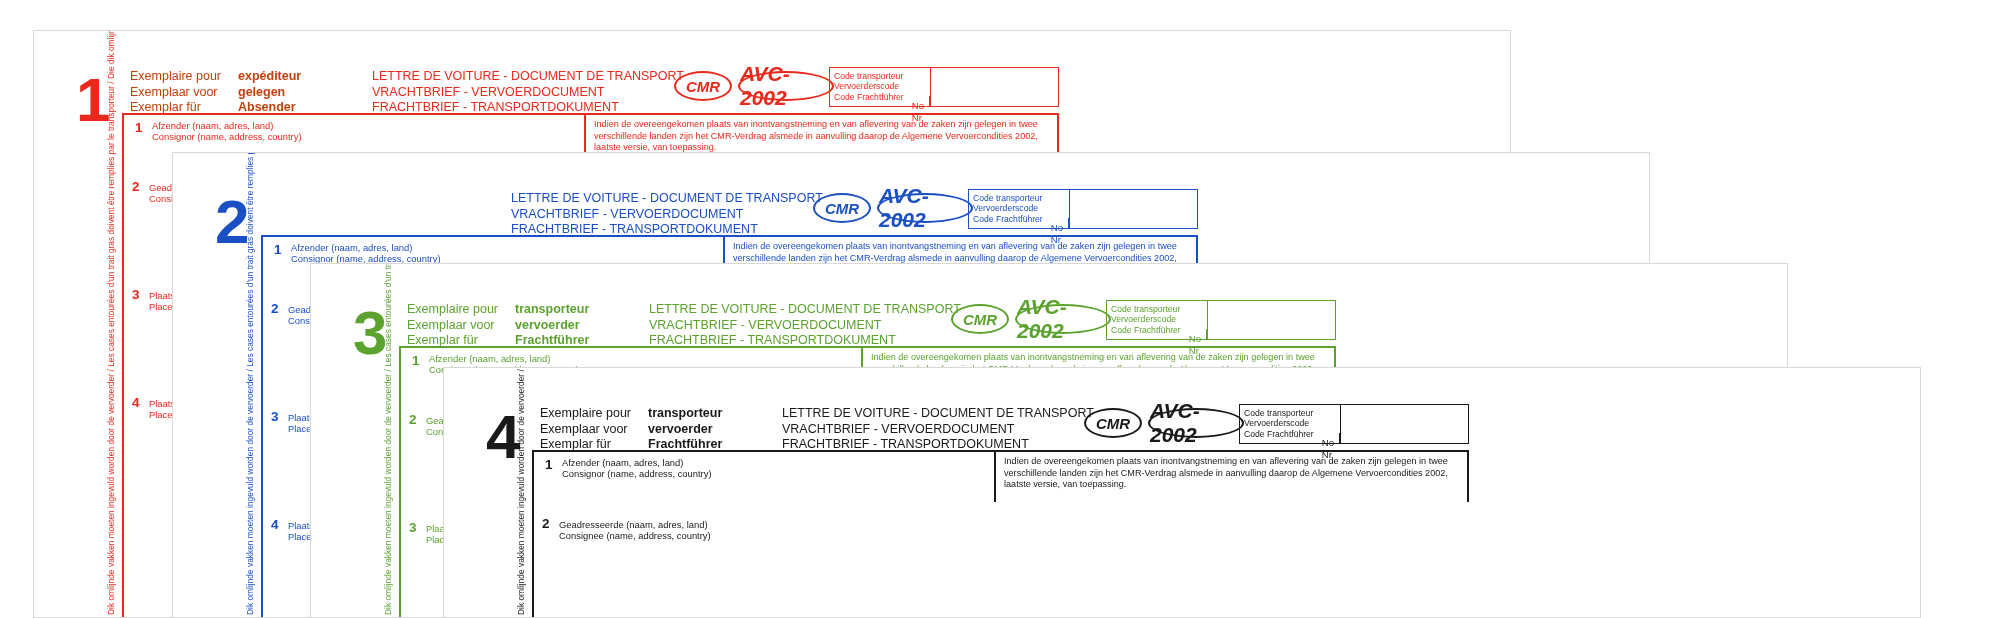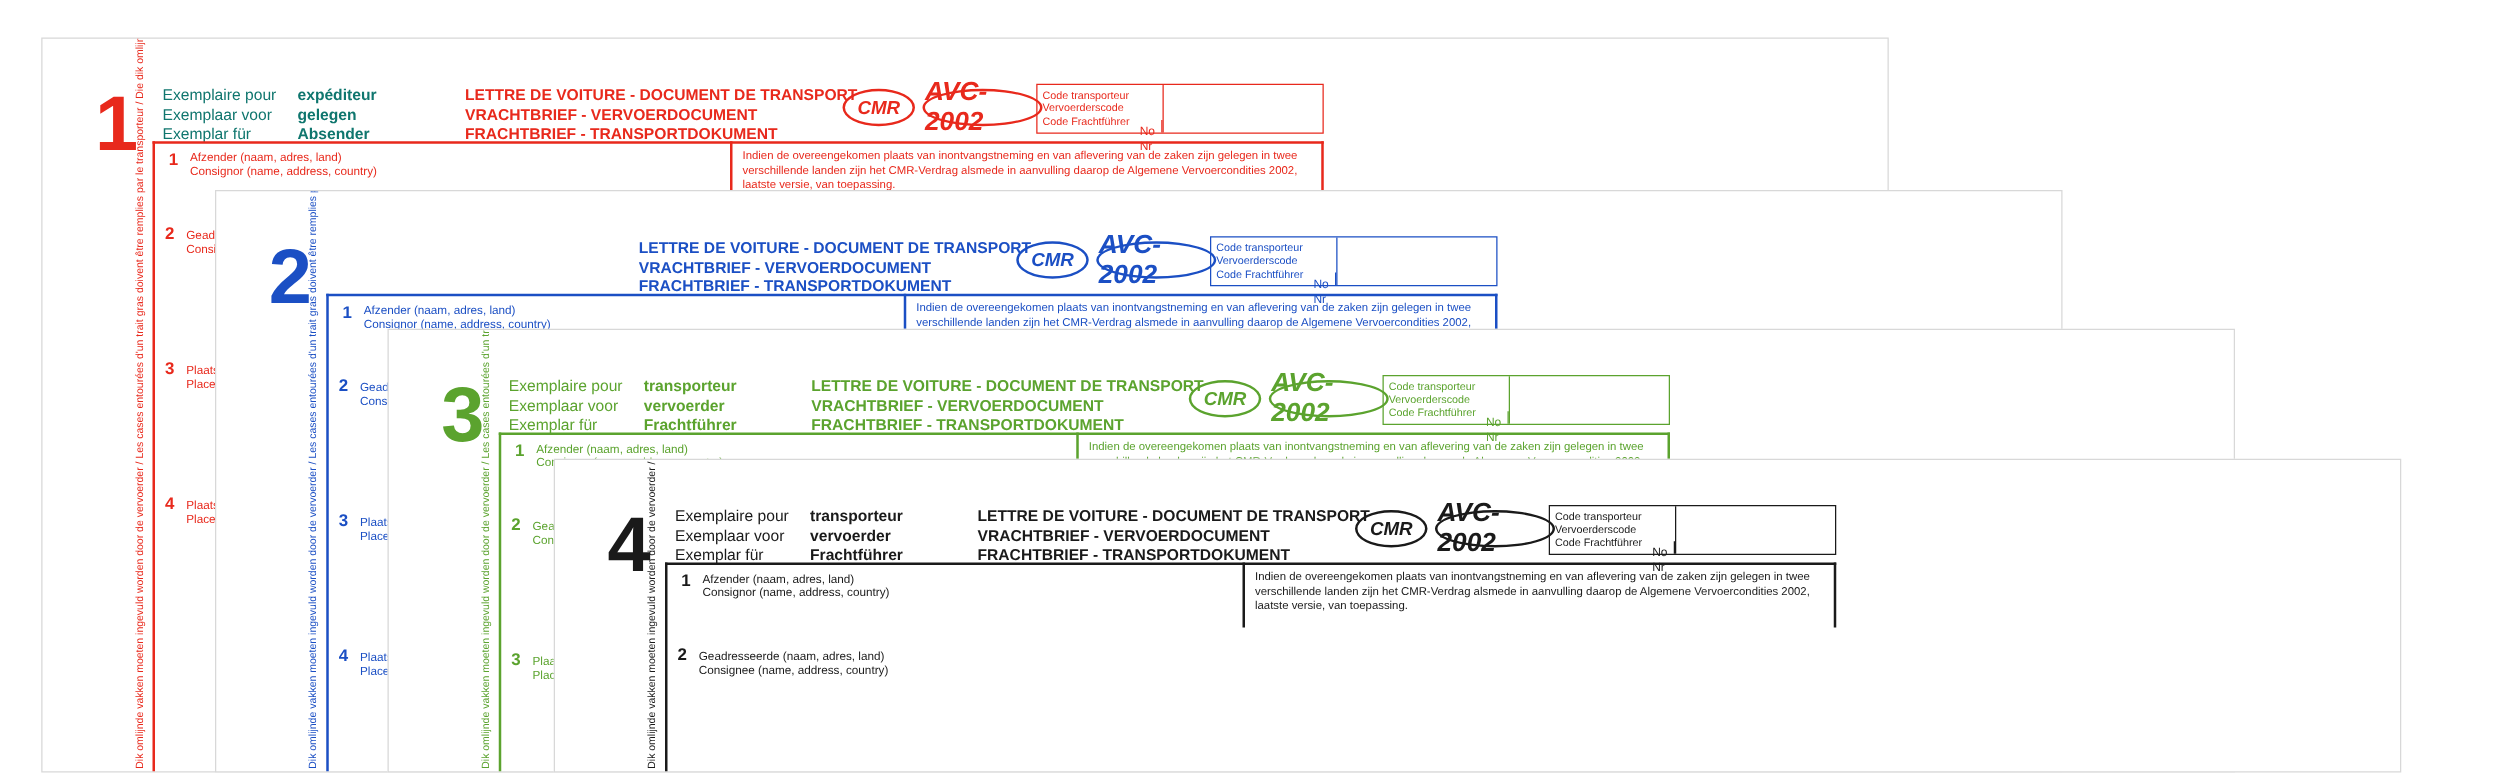--- a/index.html
+++ b/index.html
@@ -51,21 +51,21 @@
   .exemplaire .row {
     display: block;
   }
   .exemplaire .lbl { display: inline-block; width: 108px; }
   .exemplaire .val { font-weight: bold; }
 
   
   .doc-title {
     position: absolute;
     font-size: 12.5px;
-    font-weight: bold;
+    font-weight: normal;
     line-height: 15.5px;
     white-space: nowrap;
   }
 
   
   .oval {
     position: absolute;
     border-radius: 50%;
     border-width: 2px;
     border-style: solid;
@@ -177,21 +177,21 @@
   }
 </style>
 </head>
 <body>
 
 <div class="stage">
 
 <div class="sheet clip" style="left: 33px; top: 30px; width: 1478px; height: 588px; z-index: 1;">
       <div class="sheet-inner">
         <div class="copy-num" style="left: 42px; top: 38px; color: rgb(232, 41, 28);">1</div>
-        <div class="exemplaire" style="left: 96px; top: 38px; color: #0f766e;">
+        <div class="exemplaire" style="left: 96px; top: 38px; color: #c2410c;">
           <span class="row"><span class="lbl">Exemplaire pour</span><span class="val">expéditeur</span></span>
           <span class="row"><span class="lbl">Exemplaar voor</span><span class="val">gelegen</span></span>
           <span class="row"><span class="lbl">Exemplar für</span><span class="val">Absender</span></span>
         </div>
         <div class="doc-title" style="left: 338px; top: 38px; color: rgb(232, 41, 28);">
           <div>LETTRE DE VOITURE - DOCUMENT DE TRANSPORT</div>
           <div>VRACHTBRIEF - VERVOERDOCUMENT</div>
           <div>FRACHTBRIEF - TRANSPORTDOKUMENT</div>
         </div>
         <div class="oval cmr" style="left: 640px; top: 40px; border-color: rgb(232, 41, 28); color: rgb(232, 41, 28);">CMR</div>

